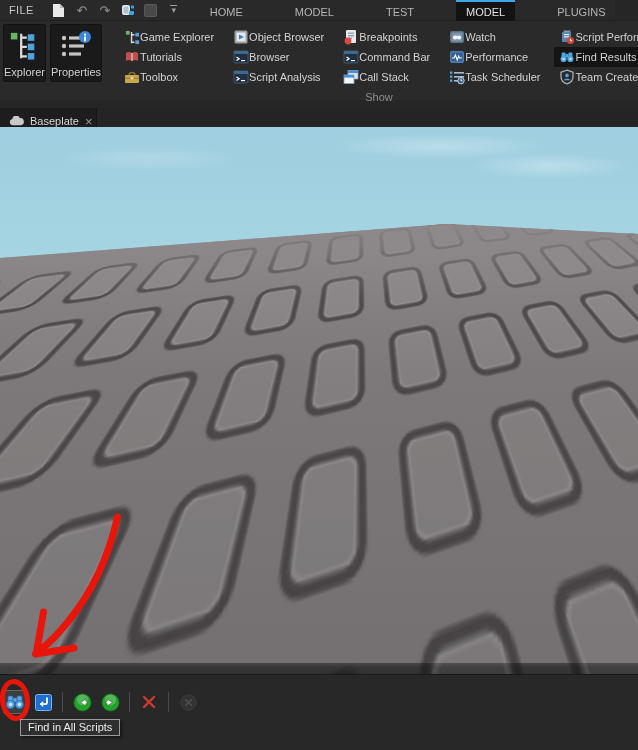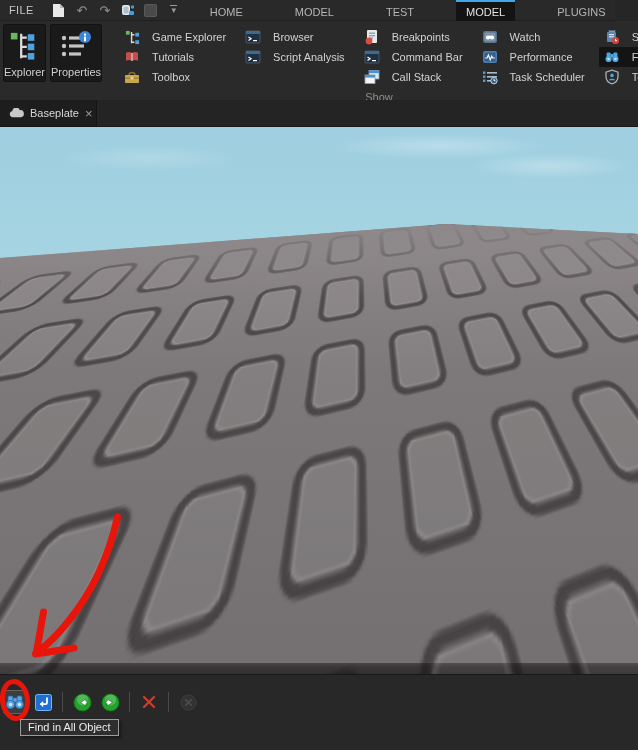--- a/index.html
+++ b/index.html
@@ -35,28 +35,28 @@
     width:50px; height:58px; margin-right:4px; background:#1b1a1a;
     border:1px solid #121212; border-radius:2px;
     display:flex; flex-direction:column; align-items:center; justify-content:space-between;
     padding-bottom:3px; cursor:default;
   }
   .bigbtn .bicon { flex:1; display:flex; align-items:center; justify-content:center; }
   .bigbtn .blabel { color:#cfcfcf; font-size:11px; }
   .bigbtn.props { width:56px; }
   .rcol { display:flex; flex-direction:column; margin-left:9px; padding-top:3px; }
   .rcol1 { margin-left:13px; }
-  .ritem { display:flex; align-items:center; gap:12px; height:20px; padding:0 5px; white-space:nowrap; cursor:default; }
+  .ritem { display:flex; align-items:center; gap:0; height:20px; padding:0 5px; white-space:nowrap; cursor:default; }
   .ritem.active { background:#141414; border-radius:1px; }
   .ric { width:16px; height:16px; display:flex; align-items:center; justify-content:center; flex:none; }
   .rlabel { color:#d2d2d2; }
   #group-label { position:absolute; left:336px; top:91px; width:86px; text-align:center; color:#8f8f8f; }
   
   #tabbar {
-    position:absolute; top:100px; left:0; width:638px; height:27px;
+    position:absolute; top:108px; left:0; width:638px; height:27px;
     background:#242424; display:flex; border-bottom:1px solid #161616;
   }
   .doctab {
     width:97px; height:100%; background:#1d1d1d; display:flex; align-items:center;
     padding:0 6px 0 9px; gap:6px; border-right:1px solid #141414; cursor:default;
   }
   .doctab .dlabel { color:#d8d8d8; flex:1; }
   .doctab .dclose { color:#9a9a9a; font-size:13px; line-height:1; cursor:pointer; }
   
   #viewport {
@@ -197,20 +197,30 @@
             <rect x="1" y="6" width="14" height="8" rx="1" fill="#c9a54f"></rect>
             <rect x="1" y="8.6" width="14" height="1.2" fill="#9c7c35"></rect>
             <rect x="6.5" y="7.6" width="3" height="3" rx="0.5" fill="#e7cf8d"></rect>
           </svg>
       </span>
       <span class="rlabel">Toolbox</span>
     </div>
   </div>
 
   <div class="rcol">
+    <div class="ritem">
+      <span class="ric">
+        <svg width="16" height="16" viewBox="0 0 16 16">
+            <rect x="1.5" y="1.5" width="13" height="13" rx="1.5" fill="#9aa0a6"></rect>
+            <rect x="3.5" y="3.5" width="9" height="9" fill="#e8e8e8"></rect>
+            <path d="M6 5.5 l5 2.5 -5 2.5 z" fill="#2f7fd3"></path>
+          </svg>
+      </span>
+      <span class="rlabel">Object Browser</span>
+    </div>
     <div class="ritem">
       <span class="ric">
         <svg width="16" height="16" viewBox="0 0 16 16">
             <rect x="1" y="2" width="14" height="12" rx="1" fill="#203040" stroke="#4a6378" stroke-width="0.8"></rect>
             <rect x="1" y="2" width="14" height="3" fill="#3d6a8f"></rect>
             <path d="M3.5 8 l2.6 1.8 -2.6 1.8" stroke="#ffffff" stroke-width="1.2" fill="none"></path>
             <rect x="8" y="11" width="4" height="1.2" fill="#ffffff"></rect>
           </svg>
       </span>
       <span class="rlabel">Browser</span>
@@ -424,21 +434,21 @@
     <div class="psep"></div>
     <div class="pbtn disabled">
       <svg width="17" height="17" viewBox="0 0 17 17">
         <circle cx="8.5" cy="8.5" r="7.6" fill="#3f3f3f" stroke="#5a5a5a" stroke-width="1"></circle>
         <path d="M5.8 5.8 L11.2 11.2 M11.2 5.8 L5.8 11.2" stroke="#777777" stroke-width="1.8" stroke-linecap="round"></path>
       </svg>
     </div>
   </div>
 </div>
 
-<div id="tooltip">Find in All Object</div>
+<div id="tooltip">Find in All Scripts</div>
 
 <svg id="annotation" width="638" height="750">
   <g fill="none" stroke-linecap="round" stroke="#e8150b">
     <path d="M117.5 517 C 110 551, 95 589, 67 623 C 58 634, 47 645, 38.5 651" stroke-width="7"></path>
     <path d="M43.5 612 L 36.5 652" stroke-width="7"></path>
     <path d="M74 648 L 35.5 654" stroke-width="7"></path>
     <ellipse cx="15" cy="700" rx="12.5" ry="18.5" stroke-width="5" transform="rotate(-7 15 700)"></ellipse>
   </g>
 </svg>
 

